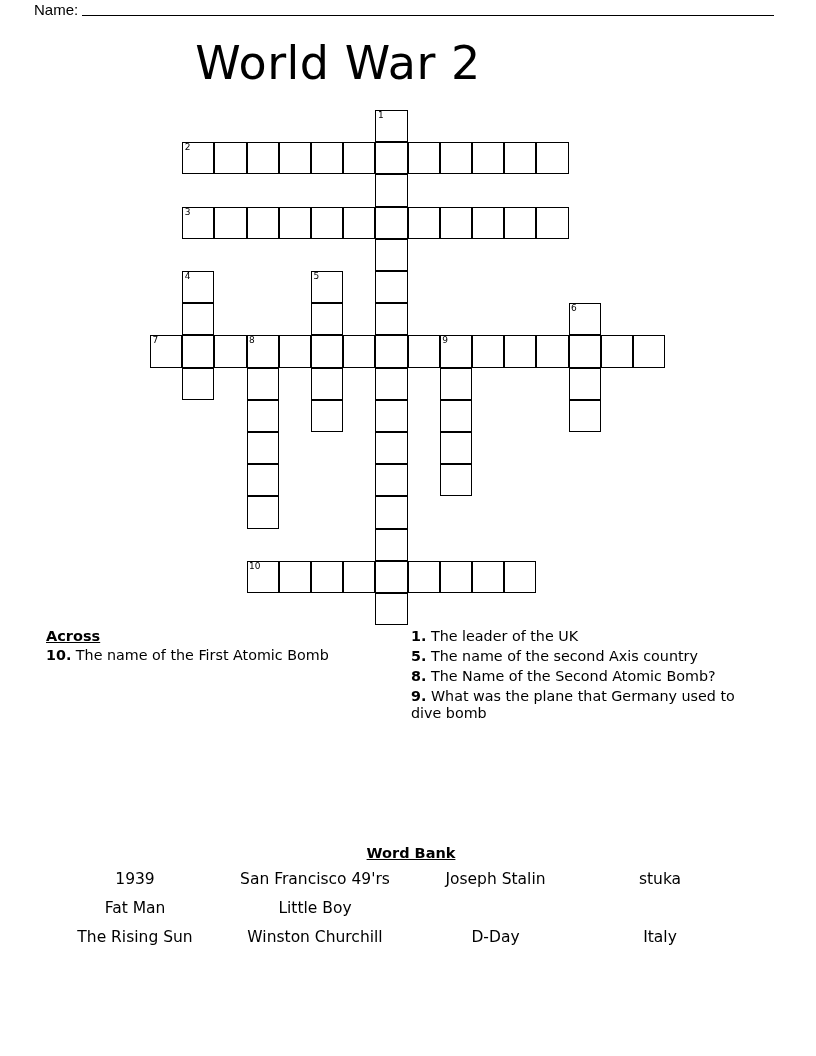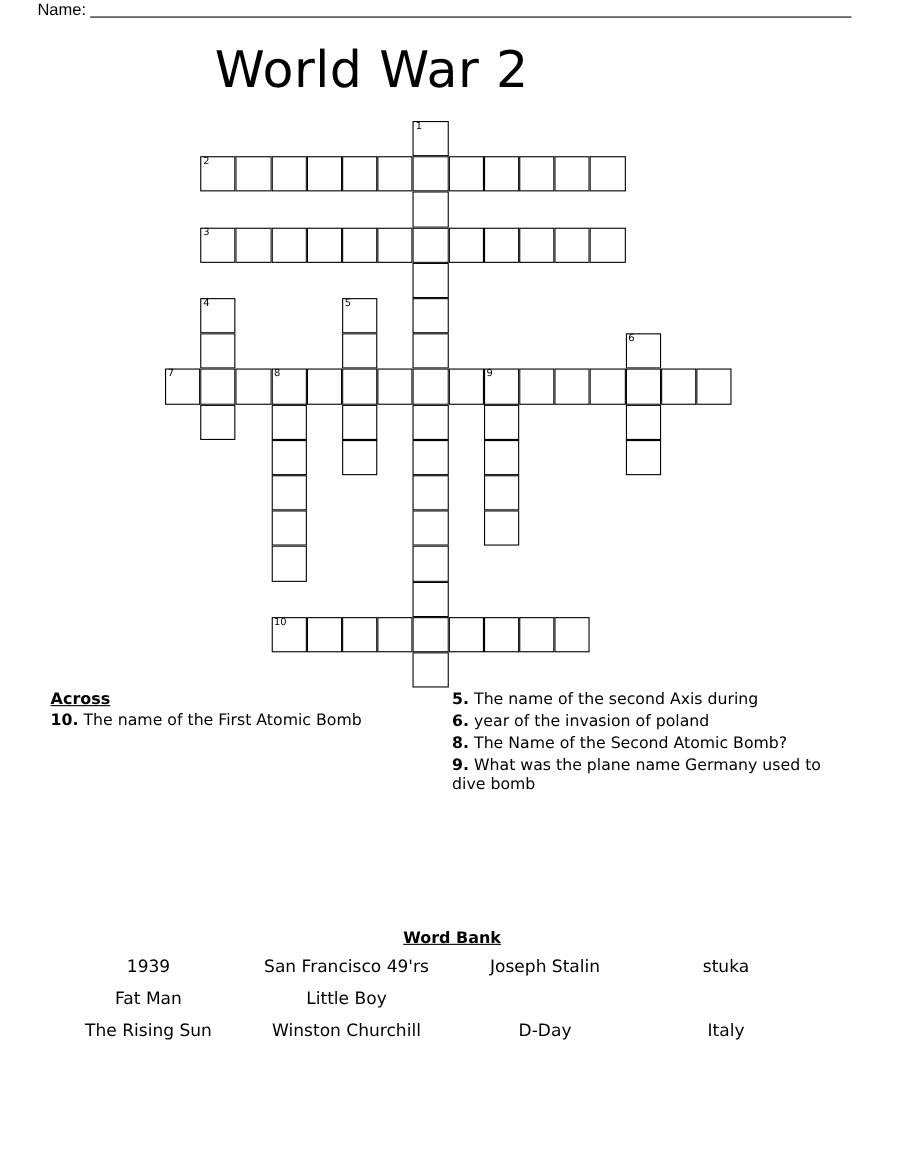--- a/index.html
+++ b/index.html
@@ -251,24 +251,24 @@
 
 <div id="clues">
   <div id="across-col" class="clue-col">
     <div class="clue-heading">Across</div>
     <div id="across-list">
         <div class="clue"><span class="cnum">10.</span><span> The name of the First Atomic Bomb</span></div>
       </div>
   </div>
   <div id="down-col" class="clue-col">
     <div id="down-list">
-        <div class="clue"><span class="cnum">5.</span><span> The name of the second Axis during</span></div>
-        <div class="clue"><span class="cnum">6.</span><span> year of the invasion of poland</span></div>
+        <div class="clue"><span class="cnum">1.</span><span> The leader of the UK</span></div>
+        <div class="clue"><span class="cnum">5.</span><span> The name of the second Axis country</span></div>
         <div class="clue"><span class="cnum">8.</span><span> The Name of the Second Atomic Bomb?</span></div>
-        <div class="clue"><span class="cnum">9.</span><span> What was the plane name Germany used to dive bomb</span></div>
+        <div class="clue"><span class="cnum">9.</span><span> What was the plane that Germany used to dive bomb</span></div>
       </div>
   </div>
 </div>
 
 <div id="word-bank">
   <div id="word-bank-heading">Word Bank</div>
   <div id="word-bank-rows">
       <div class="wb-row">
         <div class="wb-cell wb-c0">1939</div>
         <div class="wb-cell wb-c1">San Francisco 49'rs</div>

